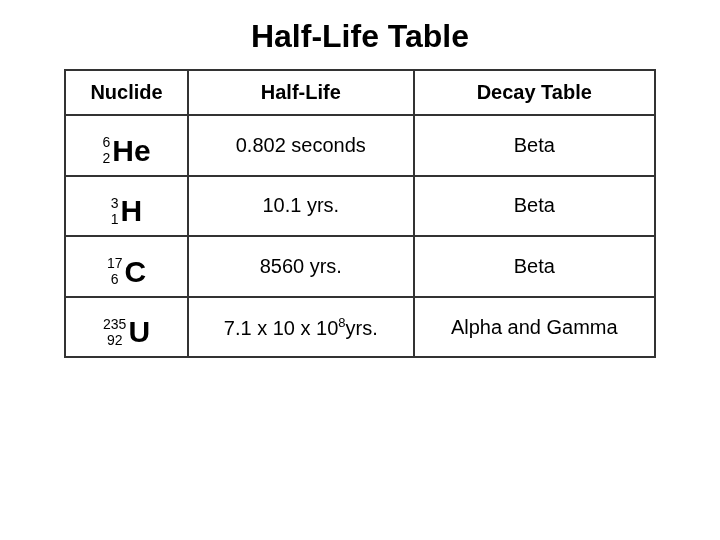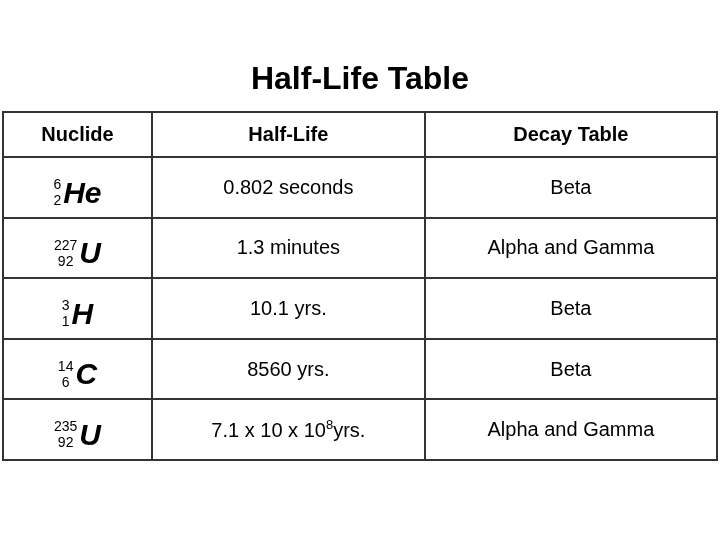--- a/index.html
+++ b/index.html
@@ -12,25 +12,24 @@
       align-items: center;
       justify-content: flex-start;
       font-family: Arial, sans-serif;
       padding-top: 18px;
     }
     h1 {
       font-size: 32px;
       font-weight: bold;
       margin-bottom: 14px;
       color: #000;
-      margin-top: 42px;
     }
     table {
       border-collapse: collapse;
-      width: 716px;
+      width: 592px;
     }
     th, td {
       border: 2px solid #333;
       text-align: center;
       vertical-align: middle;
       padding: 10px 12px;
       font-size: 20px;
       color: #000;
     }
     th {
@@ -46,21 +45,20 @@
       padding: 8px 6px;
       line-height: 1.1;
     }
     .nuclide-symbol {
       display: inline-flex;
       align-items: center;
       position: relative;
     }
     .nuclide-symbol .symbol {
       font-size: 30px;
-      font-style: italic;
     }
     .nuclide-symbol .nums {
       display: inline-flex;
       flex-direction: column;
       font-size: 14px;
       margin-right: 2px;
       line-height: 1.15;
       font-style: normal;
       font-weight: normal;
     }
@@ -96,43 +94,32 @@
               <span class="atomic">2</span>
             </span>
             <span class="symbol">He</span>
           </span></td>
         <td>0.802 seconds</td>
         <td>Beta</td>
       </tr>
       <tr>
         <td class="nuclide-cell"><span class="nuclide-symbol">
             <span class="nums">
-              <span class="mass">227</span>
-              <span class="atomic">92</span>
-            </span>
-            <span class="symbol">U</span>
-          </span></td>
-        <td>1.3 minutes</td>
-        <td>Alpha and Gamma</td>
-      </tr>
-      <tr>
-        <td class="nuclide-cell"><span class="nuclide-symbol">
-            <span class="nums">
               <span class="mass">3</span>
               <span class="atomic">1</span>
             </span>
             <span class="symbol">H</span>
           </span></td>
         <td>10.1 yrs.</td>
         <td>Beta</td>
       </tr>
       <tr>
         <td class="nuclide-cell"><span class="nuclide-symbol">
             <span class="nums">
-              <span class="mass">14</span>
+              <span class="mass">17</span>
               <span class="atomic">6</span>
             </span>
             <span class="symbol">C</span>
           </span></td>
         <td>8560 yrs.</td>
         <td>Beta</td>
       </tr>
       <tr>
         <td class="nuclide-cell"><span class="nuclide-symbol">
             <span class="nums">

